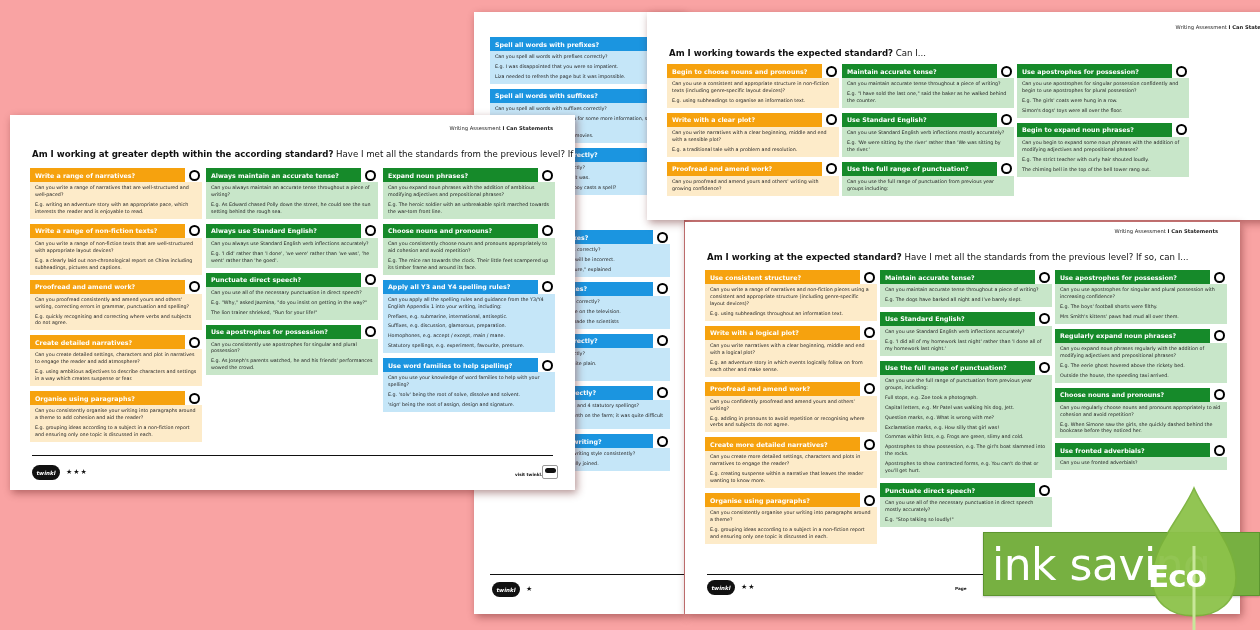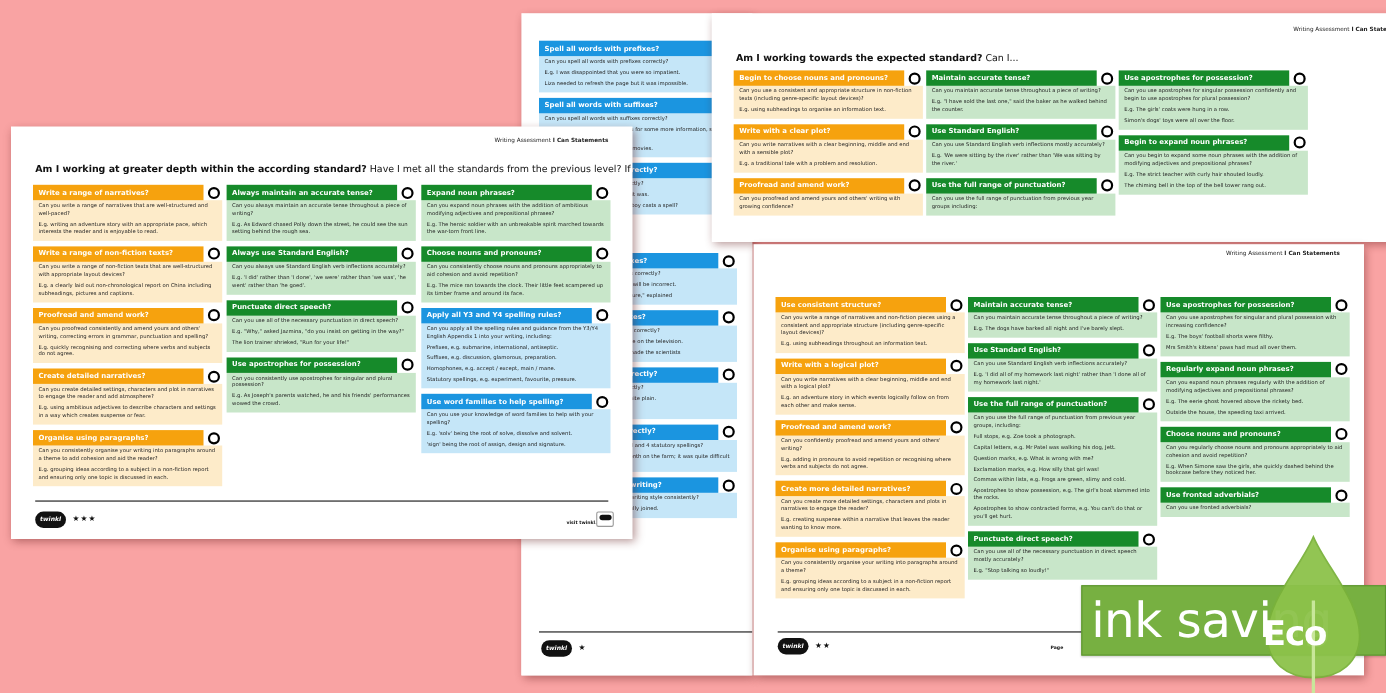--- a/index.html
+++ b/index.html
@@ -220,20 +220,21 @@
           <p>Can you begin to expand some noun phrases with the addition of modifying adjectives and prepositional phrases?</p>
           <p>E.g. The strict teacher with curly hair shouted loudly.</p>
           <p>The chiming bell in the top of the bell tower rang out.</p>
         </div>
       </div>
     </div>
 </div>
 
 <div class="sheet" style="left:685px;top:222px;width:555px;height:392px;">
   <div class="hdr" style="top:6px;"><span>Writing Assessment </span><b>I Can Statements</b></div>
+  <div class="title" style="top:30px;"><b>Am I working at the expected standard?</b><span> Have I met all the standards from the previous level? If so, can I...</span></div>
   <div class="col" style="left:20px;top:48px;width:172px;" id="col-e0">
       <div class="card o">
         <div class="head">
           <div class="lbl">Use consistent structure?</div>
           <div class="circ"></div>
         </div>
         <div class="body">
           <p>Can you write a range of narratives and non-fiction pieces using a consistent and appropriate structure (including genre-specific layout devices)?</p>
           <p>E.g. using subheadings throughout an information text.</p>
         </div>

